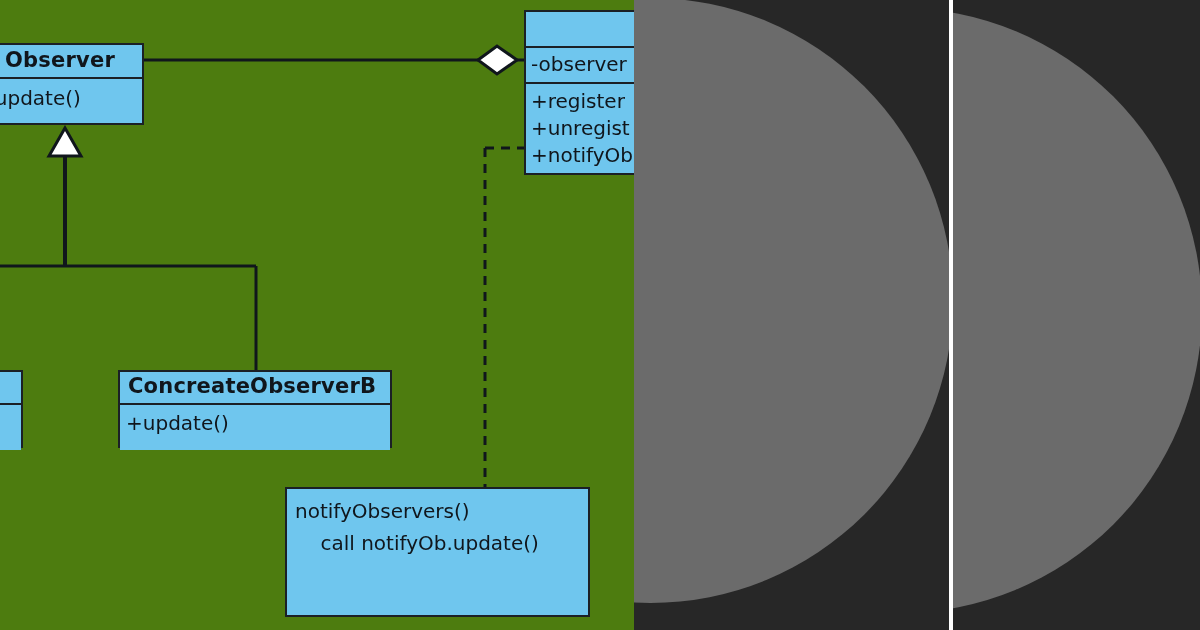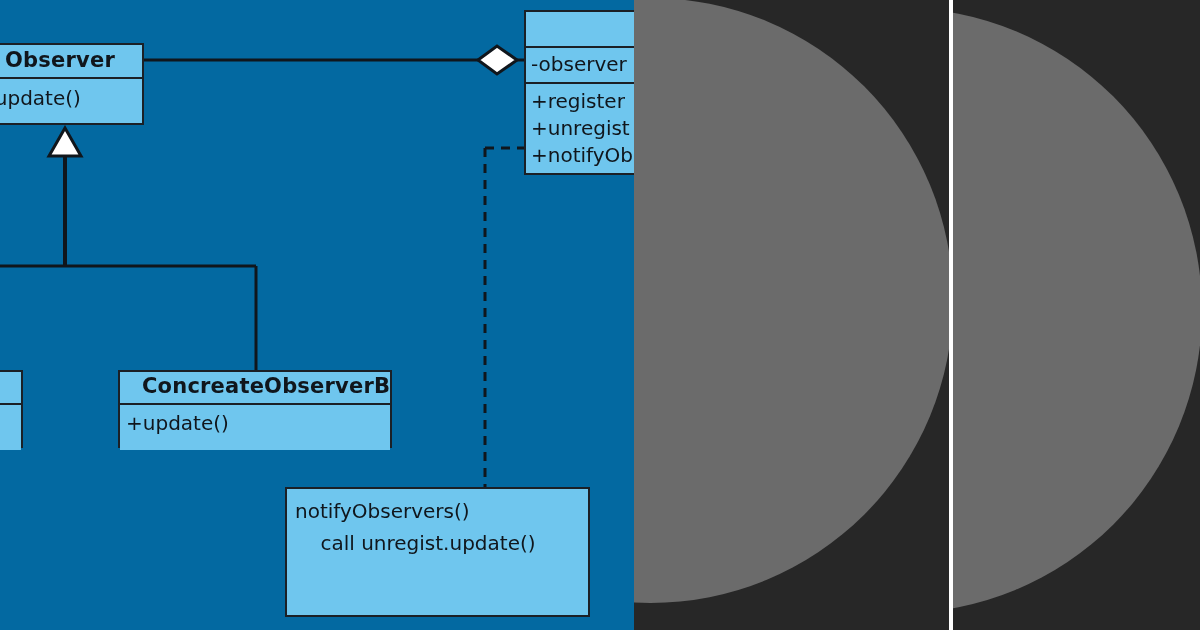--- a/index.html
+++ b/index.html
@@ -18,21 +18,21 @@
     overflow: hidden;
     background: #ffffff;
   }
 
   
   #uml-panel {
     position: absolute;
     left: 0; top: 0;
     width: 634px;
     height: 630px;
-    background: #0369a1;
+    background: #4d7c0f;
     overflow: hidden;
   }
   #uml-svg {
     position: absolute;
     left: 0; top: 0;
   }
 
   .uml-class {
     position: absolute;
     box-sizing: border-box;
@@ -114,21 +114,21 @@
     padding: 6px 0 0 6px;
   }
 
   #class-concrete-b {
     left: 118px; top: 370px;
     width: 274px; height: 78px;
   }
   #class-concrete-b .cmp-title {
     height: 31px; line-height: 29px;
     font-size: 21px;
-    text-align: left; padding-left: 22px;
+    text-align: left; padding-left: 8px;
   }
   #class-concrete-b .cmp-body {
     height: 47px;
     font-size: 20px;
     padding: 6px 0 0 6px;
   }
 
   #note-notify {
     position: absolute;
     left: 285px; top: 487px;
@@ -236,21 +236,21 @@
 
     <div class="uml-class" id="class-concrete-b">
       <div class="cmp cmp-title">ConcreateObserverB</div>
       <div class="cmp cmp-body">
         <div class="member">+update()</div>
       </div>
     </div>
 
     <div id="note-notify">
       <div class="ln">notifyObservers()</div>
-      <div class="ln">    call unregist.update()</div>
+      <div class="ln">    call notifyOb.update()</div>
     </div>
   </div>
 
   <div class="media-panel" id="media-panel-1">
     <div class="media-circle"></div>
   </div>
 
   <div class="media-panel" id="media-panel-2">
     <div class="media-circle"></div>
   </div>

